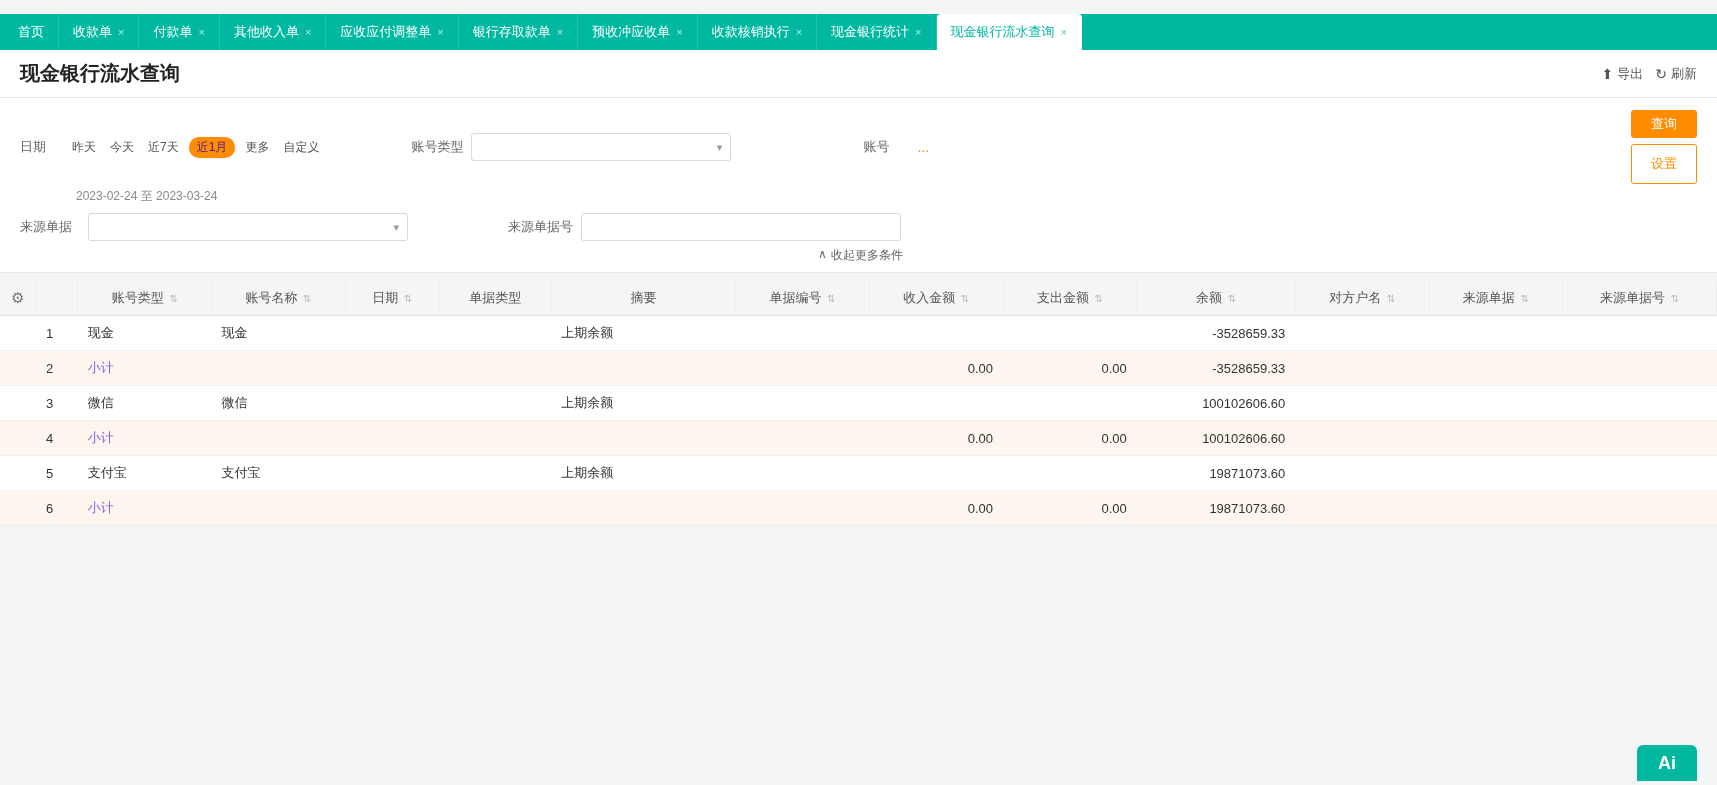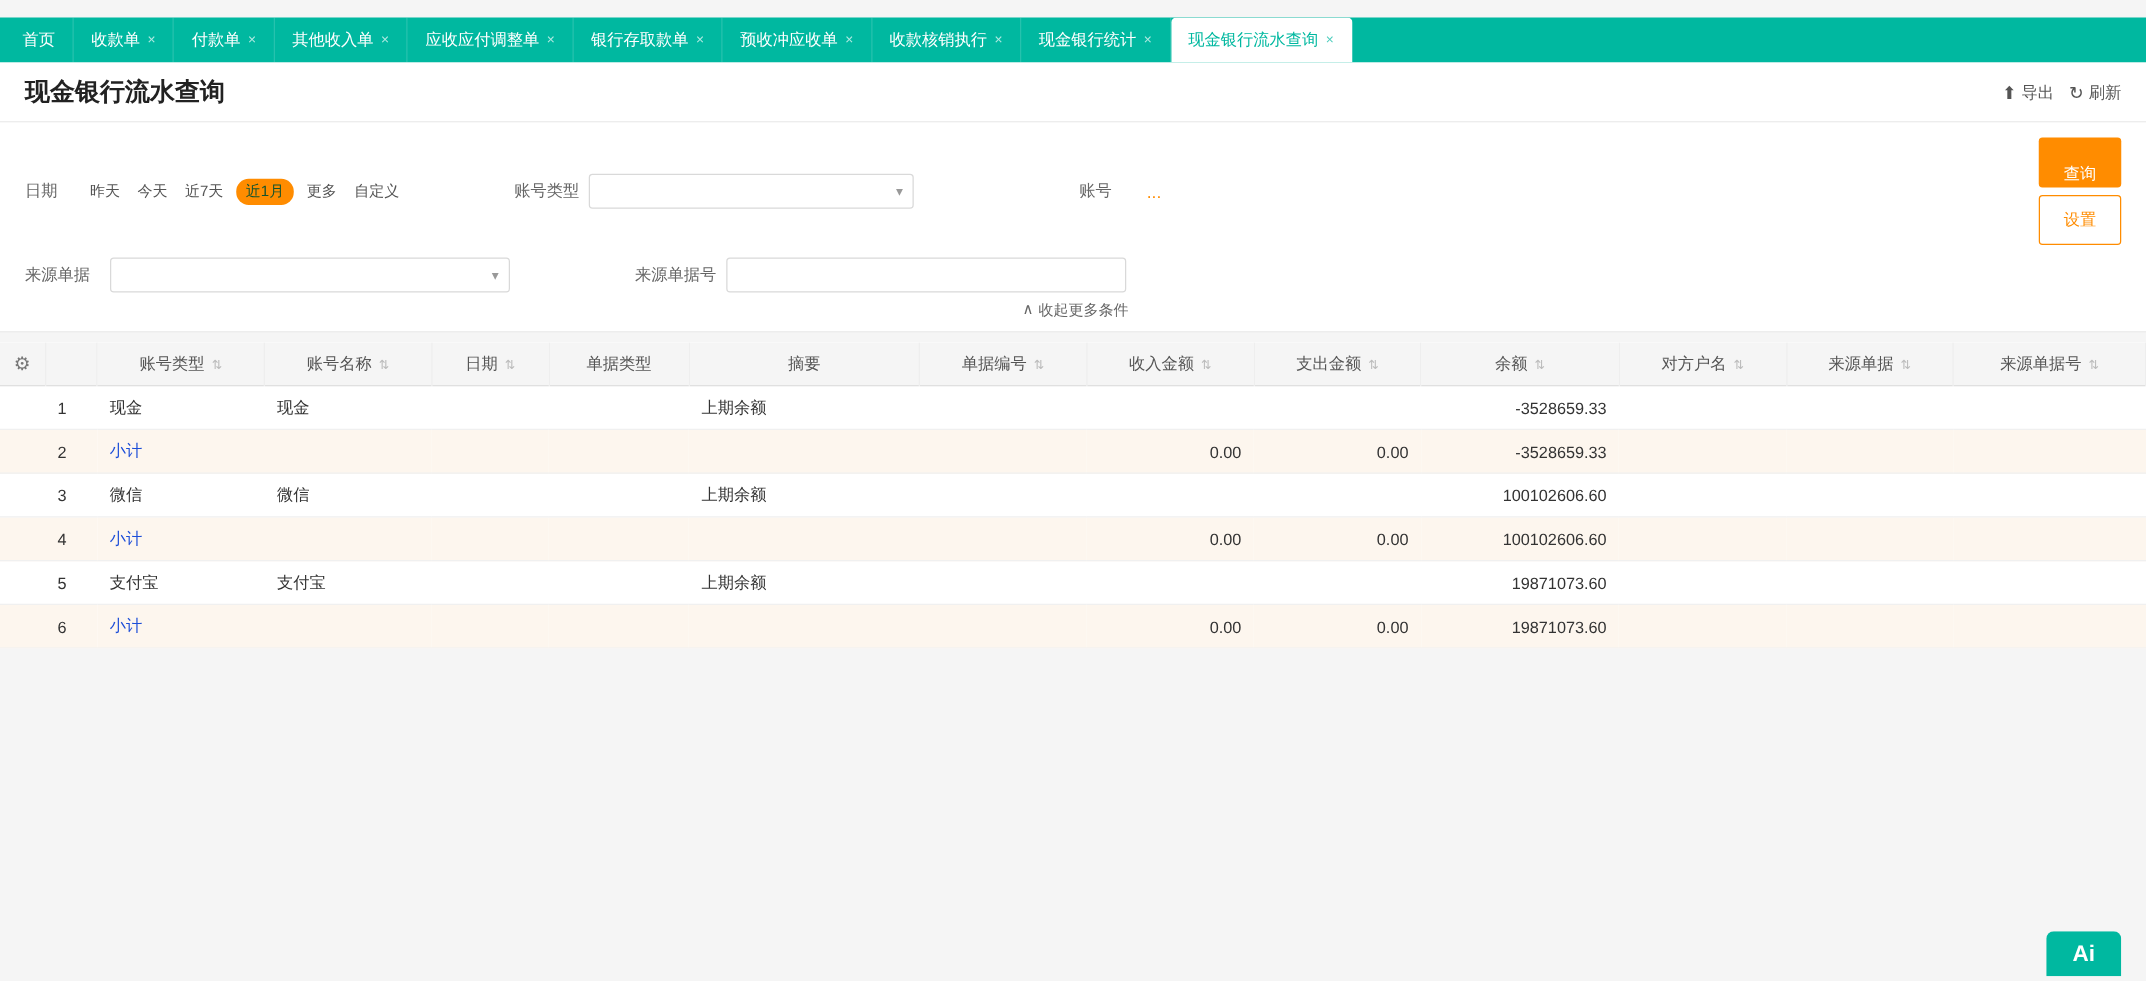--- a/index.html
+++ b/index.html
@@ -91,21 +91,21 @@
       margin-right: 8px;
     }
     .date-btn {
       font-size: 12px;
       color: #555;
       cursor: pointer;
       padding: 2px 4px;
     }
     .date-btn.active {
       background: #ff8c00;
-      color: #14532d;
+      color: #4c1d95;
       border-radius: 10px;
       padding: 2px 8px;
     }
     .date-range {
       font-size: 12px;
       color: #888;
       margin-left: 8px;
     }
     .filter-select {
       border: 1px solid #d9d9d9;
@@ -140,21 +140,21 @@
       color: #ff8c00;
       cursor: pointer;
       font-size: 14px;
       margin-left: 6px;
     }
     .query-btn {
       background: #ff8c00;
       color: #fff;
       border: none;
       border-radius: 3px;
-      padding: 20px 20px;
+      padding: 5px 20px;
       cursor: pointer;
       font-size: 13px;
       height: 28px;
     }
     .settings-btn {
       background: #fff;
       color: #ff8c00;
       border: 1px solid #ff8c00;
       border-radius: 3px;
       padding: 4px 16px;
@@ -209,21 +209,21 @@
     }
     tbody tr.subtotal {
       background: #fdf6ee;
     }
     tbody td {
       padding: 8px 10px;
       color: #333;
       white-space: nowrap;
     }
     tbody td:first-child { text-align: center; color: #888; }
-    .td-orange { color: #1d4ed8; }
+    .td-orange { color: #8b5cf6; }
     .td-right { text-align: right; }
     .gear-icon { font-size: 15px; color: #777; cursor: pointer; }
 
     .ai-badge {
       position: fixed;
       right: 20px;
       bottom: 4px;
       background: #00b8a0;
       color: #fff;
       font-size: 18px;
@@ -294,20 +294,23 @@
       <span class="filter-label">账号</span>
       <span class="ellipsis-btn">...</span>
     </div>
 
     <div class="action-btns" style="margin-left: auto; display:flex; flex-direction:column; gap:6px;">
       <button class="query-btn">查询</button>
       <button class="settings-btn">设置</button>
     </div>
   </div>
 
+  <div style="margin-left: 48px; margin-top: -6px; margin-bottom: 8px;">
+    <span class="date-range">2023-02-24 至 2023-03-24</span>
+  </div>
 
   <div class="filter-row" style="margin-bottom:0;">
     <div class="filter-group">
       <span class="filter-label" style="min-width:60px;">来源单据</span>
       <div class="filter-select" style="width:320px;">
         <span></span>
         <span class="arrow">▾</span>
       </div>
     </div>
     <div class="filter-group" style="margin-left: 60px;">

